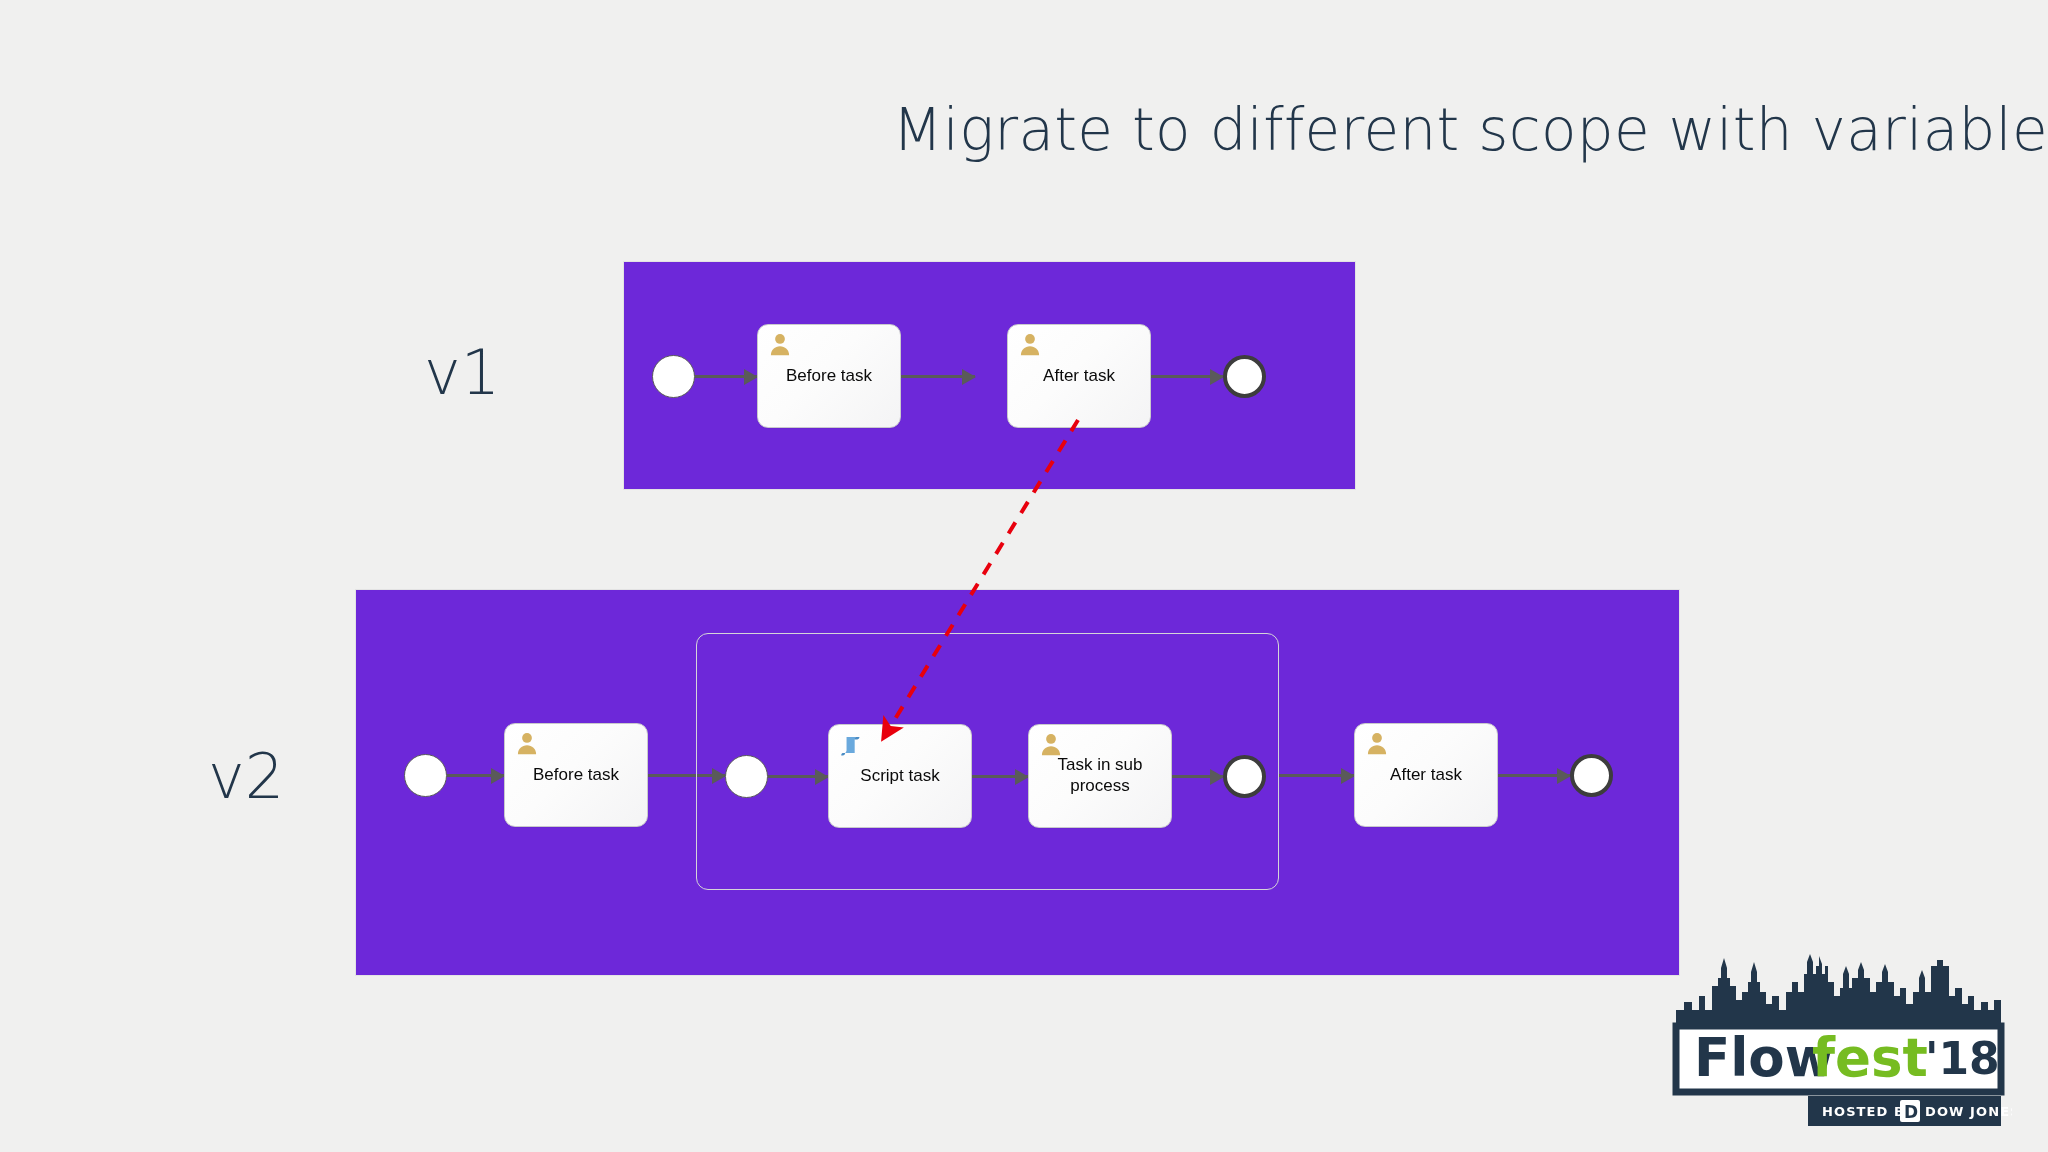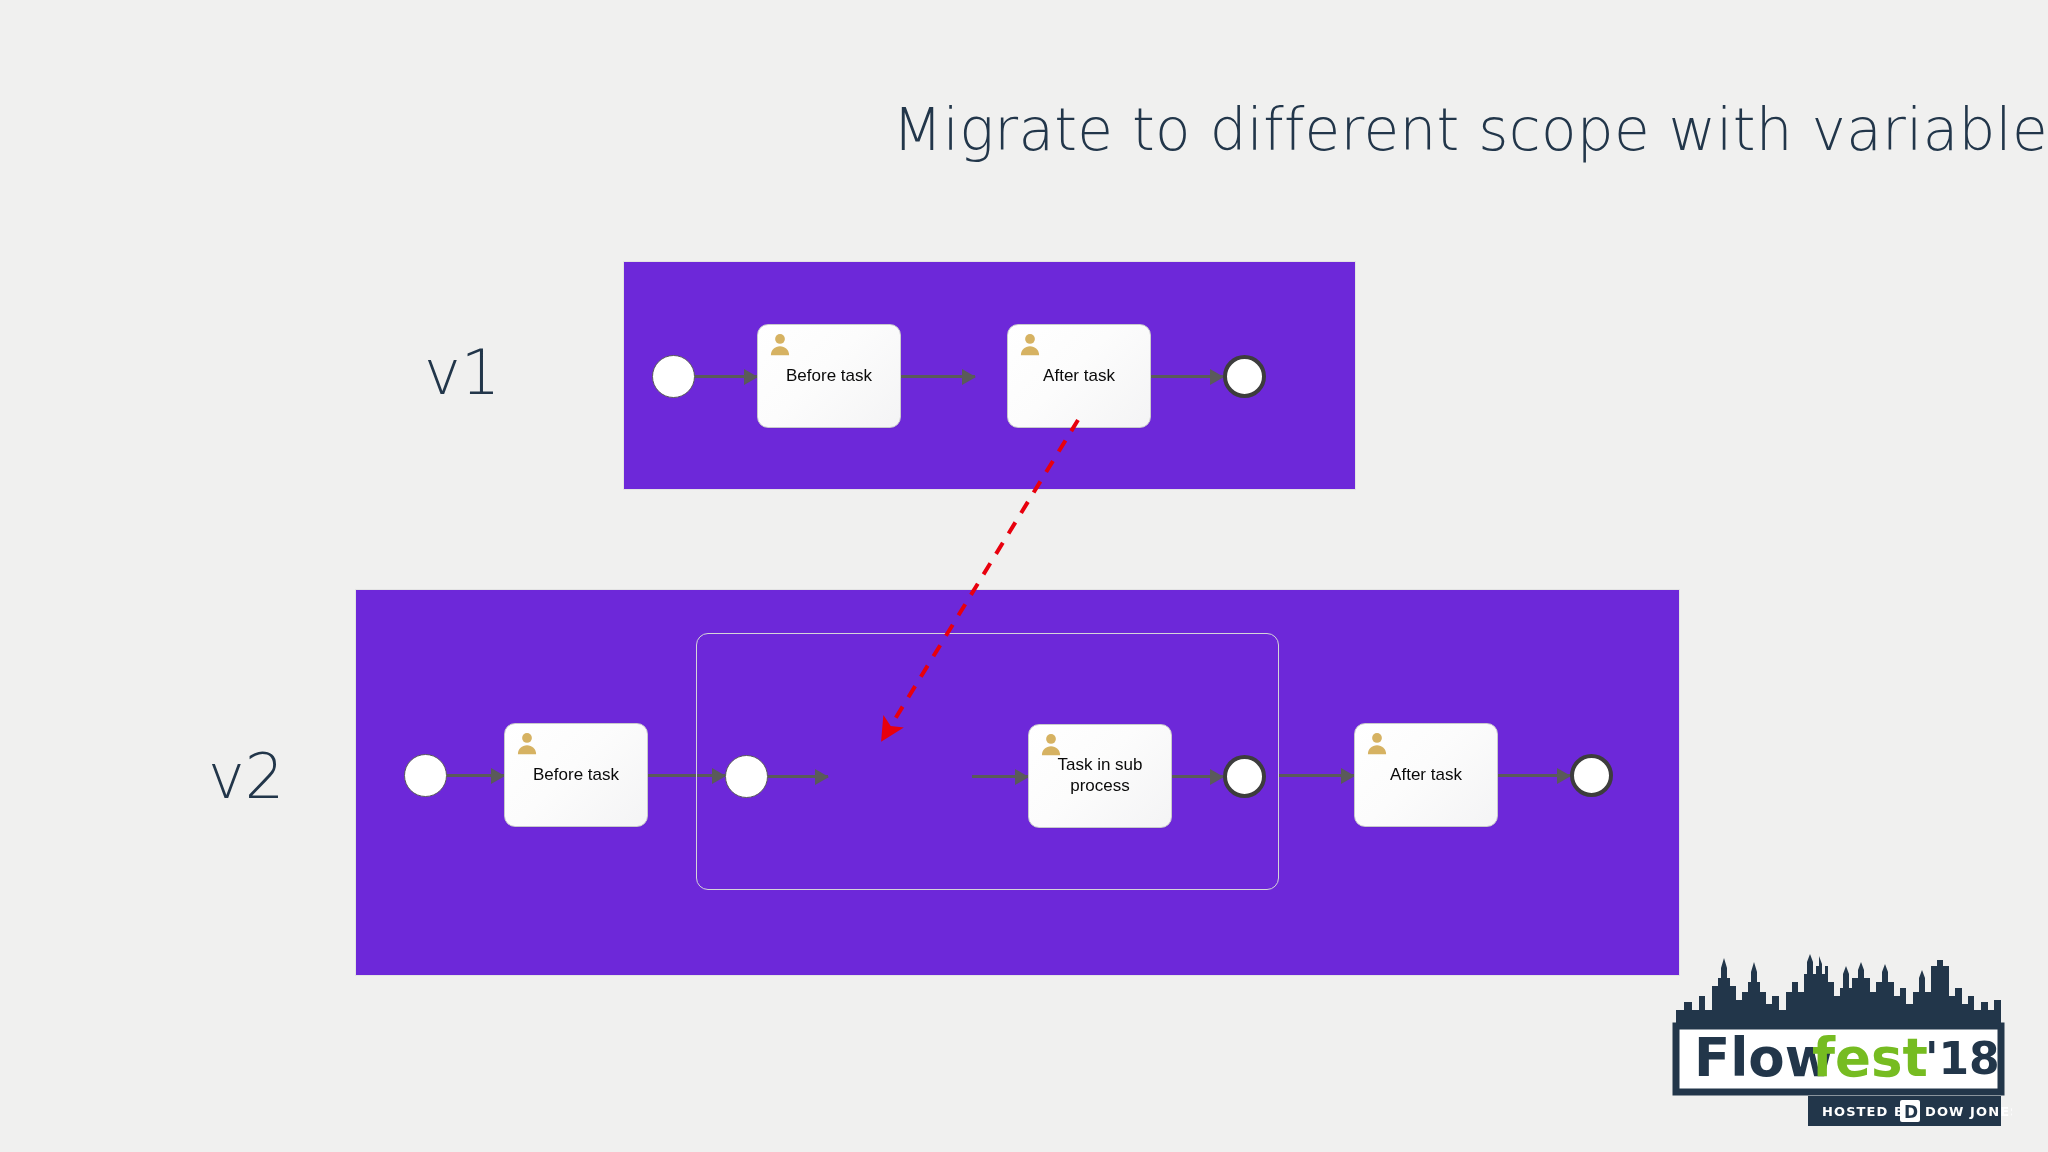--- a/index.html
+++ b/index.html
@@ -207,20 +207,28 @@
   </div>
 
   <div class="seq-flow" style="left:292px; top:184px; width:77px;"></div>
 
   <div id="subprocess-container">
 
     <div class="bpmn-event start" style="left:28px; top:121px;"></div>
 
     <div class="seq-flow" style="left:71px; top:141px; width:60px;"></div>
 
+    <div class="bpmn-task" style="left:131px; top:90px;">
+      <svg class="task-type-icon" viewBox="0 0 24 24">
+        <path d="M4.2 4.6h12.6c-1.1 0.9-1.4 2.0-1.4 3.2v11.6H6.6c1.0-0.9 1.3-1.9 1.3-3.1V4.6z" fill="#6aa9dd"></path>
+        <path d="M16.8 4.6h3.0c0 1.5-1.1 2.3-2.2 2.3h-2.2c0-1.3 0.4-1.9 1.4-2.3z" fill="#4a8cc4"></path>
+        <path d="M4.2 19.4h2.4c0 1.4-1.0 2.2-2.2 2.2H3.0c0-1.1 0.3-1.8 1.2-2.2z" fill="#4a8cc4"></path>
+      </svg>
+      <div class="task-label">Script task</div>
+    </div>
 
     <div class="seq-flow" style="left:275px; top:141px; width:56px;"></div>
 
     <div class="bpmn-task" style="left:331px; top:90px;">
       <svg class="task-type-icon" viewBox="0 0 24 24">
         <circle cx="12" cy="6.4" r="4.5" fill="#d6b262"></circle>
         <path d="M3.6 21.5c0-5.1 3.8-8.3 8.4-8.3s8.4 3.2 8.4 8.3z" fill="#d6b262"></path>
       </svg>
       <div class="task-label"><span>Task in sub</span><br><span>process</span></div>
     </div>

